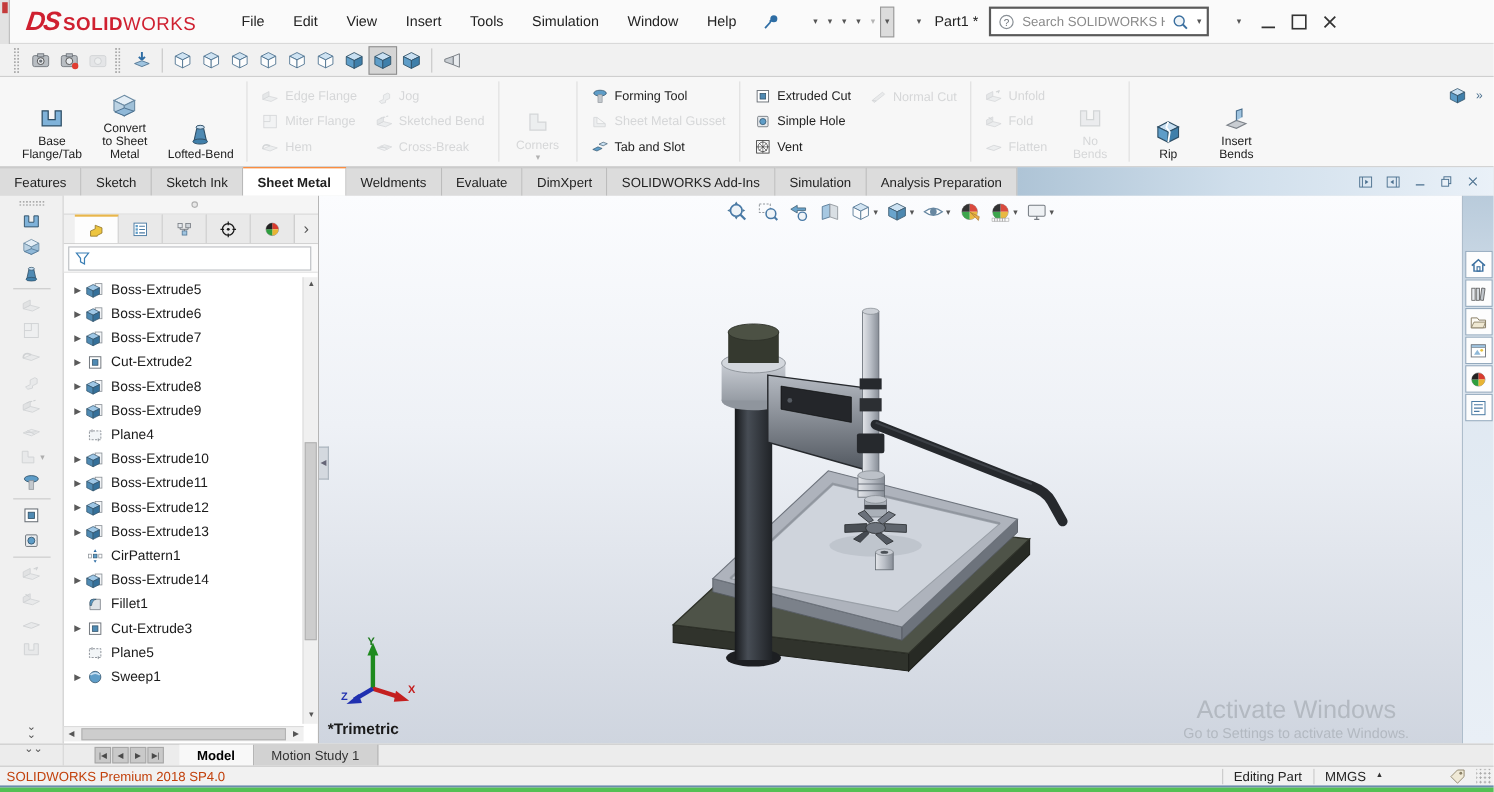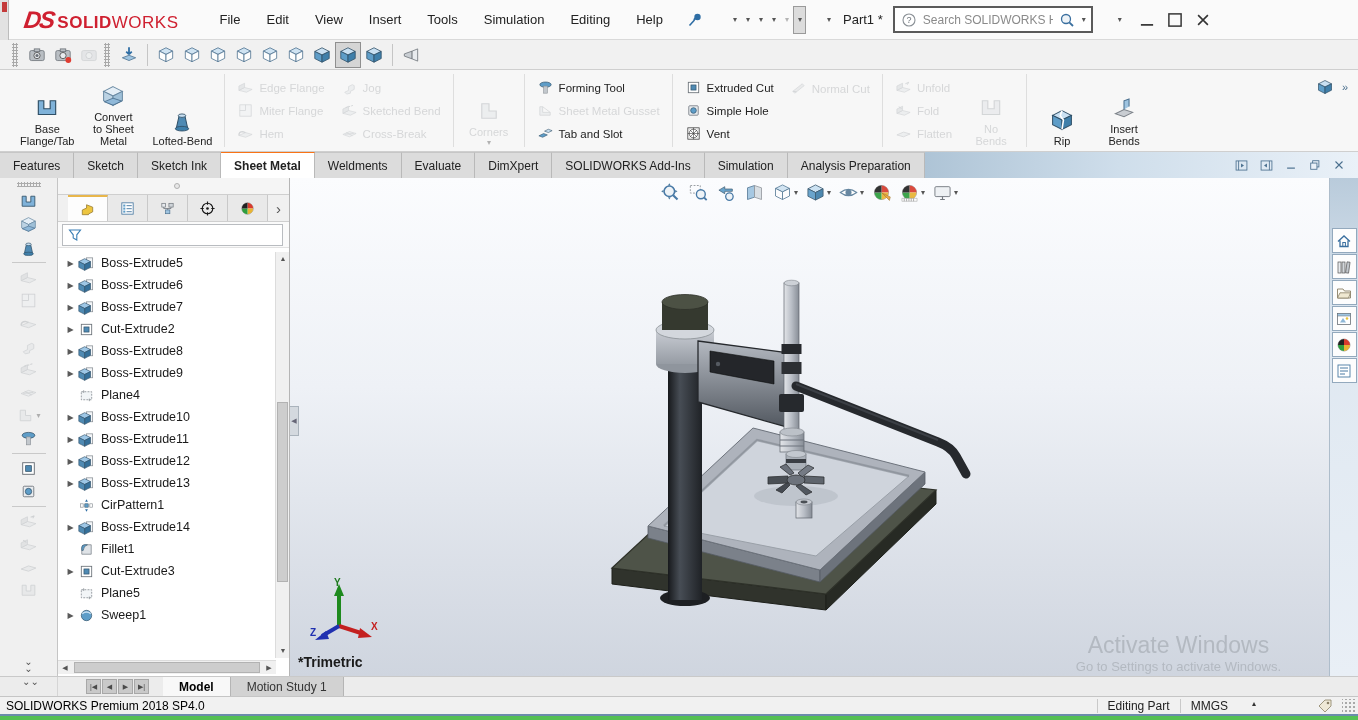--- a/index.html
+++ b/index.html
@@ -117,24 +117,24 @@
   #bottom-tabs { position:absolute; left:0; top:676px; width:1358px; height:20px; background:#ececec; border-top:1px solid #c9c9c9; display:flex; align-items:stretch; }
   #bt-left { width:58px; position:relative; border-right:1px solid #d5d5d5; }
   #bt-left .chev { position:absolute; left:22px; top:1px; color:#555; font-size:10px; line-height:8px; }
   #nav-cluster { display:flex; align-items:center; gap:1px; margin-left:28px; margin-right:14px; }
   .nav-btn { width:15px; height:15px; background:#c9c9c9; border:1px solid #a8a8a8; color:#4a4a4a; font-size:7px; display:flex; align-items:center; justify-content:center; }
   .sheet-tab { padding:0 16px; display:flex; align-items:center; font-size:12px; background:#d2d2d2; border-right:1px solid #b5b5b5; color:#333; }
   .sheet-tab.active { background:#f8f8f8; font-weight:bold; color:#000; }
 
   
   #statusbar { position:absolute; left:0; top:696px; width:1358px; height:18px; background:#f1f1f1; border-top:1px solid #c5c5c5; display:flex; align-items:center; font-size:12px; }
-  #status-left { margin-left:6px; color:#000000; }
+  #status-left { margin-left:6px; color:#c2410c; }
   #status-right { margin-left:auto; display:flex; align-items:center; gap:0; }
   .st-sep { width:1px; height:14px; background:#c9c9c9; margin:0 10px; }
-  #status-units { display:flex; gap:24px; }
+  #status-units { display:flex; gap:10px; }
   #status-units .up { font-size:8px; color:#333; }
   #status-grip { width:14px; height:14px; margin:0 2px 0 8px; background-image:radial-gradient(#a9a9a9 1px, transparent 1.1px); background-size:4px 4px; background-position:bottom right; }
 
   #strip-blue { position:absolute; left:0; top:714px; width:1358px; height:2px; background:#6b8cab; }
   #strip-green { position:absolute; left:0; top:716px; width:1358px; height:4px; background:#54c054; }
 </style>
 </head>
 <body>
 
 <div id="titlebar">
@@ -144,21 +144,21 @@
       <span class="solid">SOLID</span>
       <span class="works">WORKS</span>
   </div>
   <div id="menubar">
       <div class="menu-item">File</div>
       <div class="menu-item">Edit</div>
       <div class="menu-item">View</div>
       <div class="menu-item">Insert</div>
       <div class="menu-item">Tools</div>
       <div class="menu-item">Simulation</div>
-      <div class="menu-item">Editing</div>
+      <div class="menu-item">Window</div>
       <div class="menu-item">Help</div>
     </div>
   <span id="pin" class="ico">
       <svg viewBox="0 0 18 18" xmlns="http://www.w3.org/2000/svg">
         <circle cx="11.5" cy="6" r="3.2" fill="#2e6da4"></circle>
         <rect x="8.8" y="4.8" width="2" height="5" transform="rotate(45 10 7)" fill="#2e6da4"></rect>
         <path d="M8.5 9 L3.5 14.5" stroke="#2e6da4" stroke-width="1.6"></path>
       </svg>
     </span>
   <div id="quick-access">

